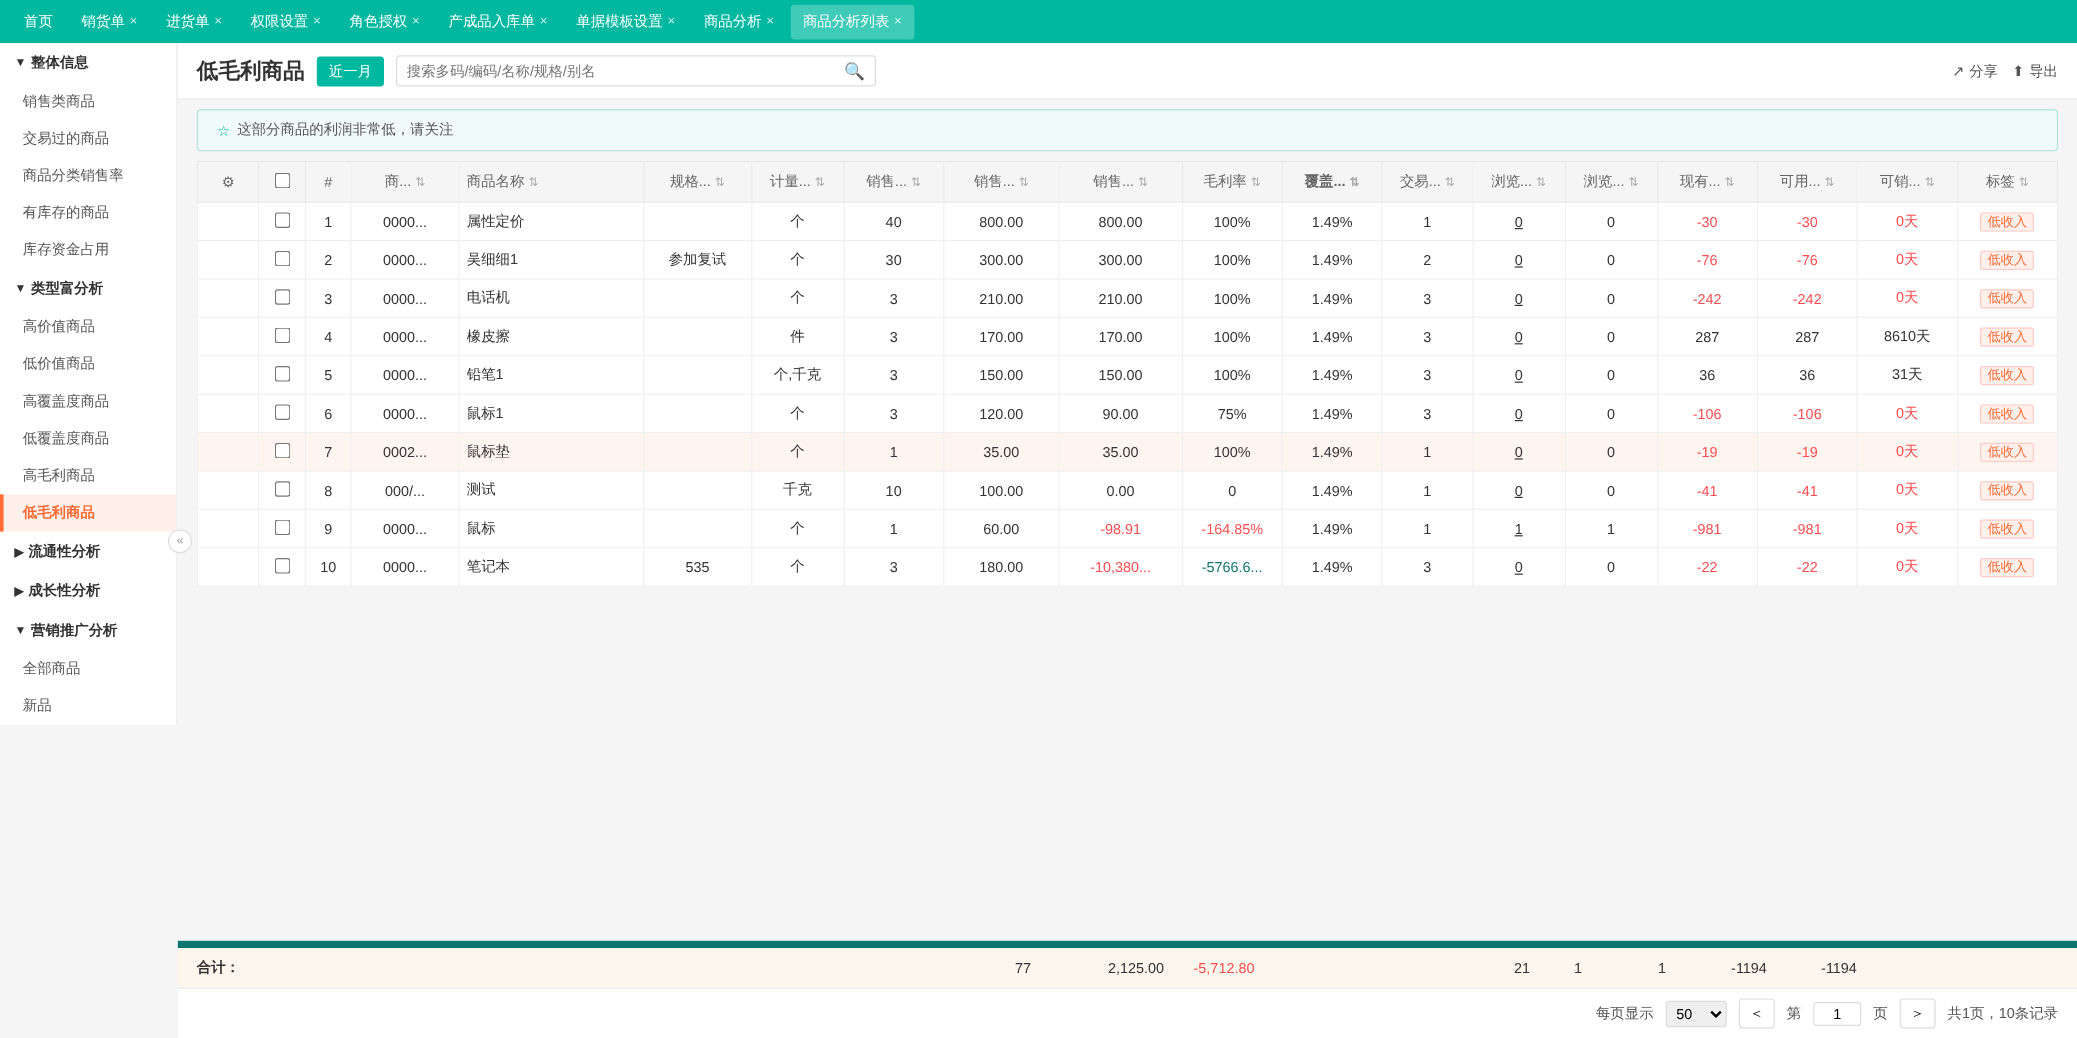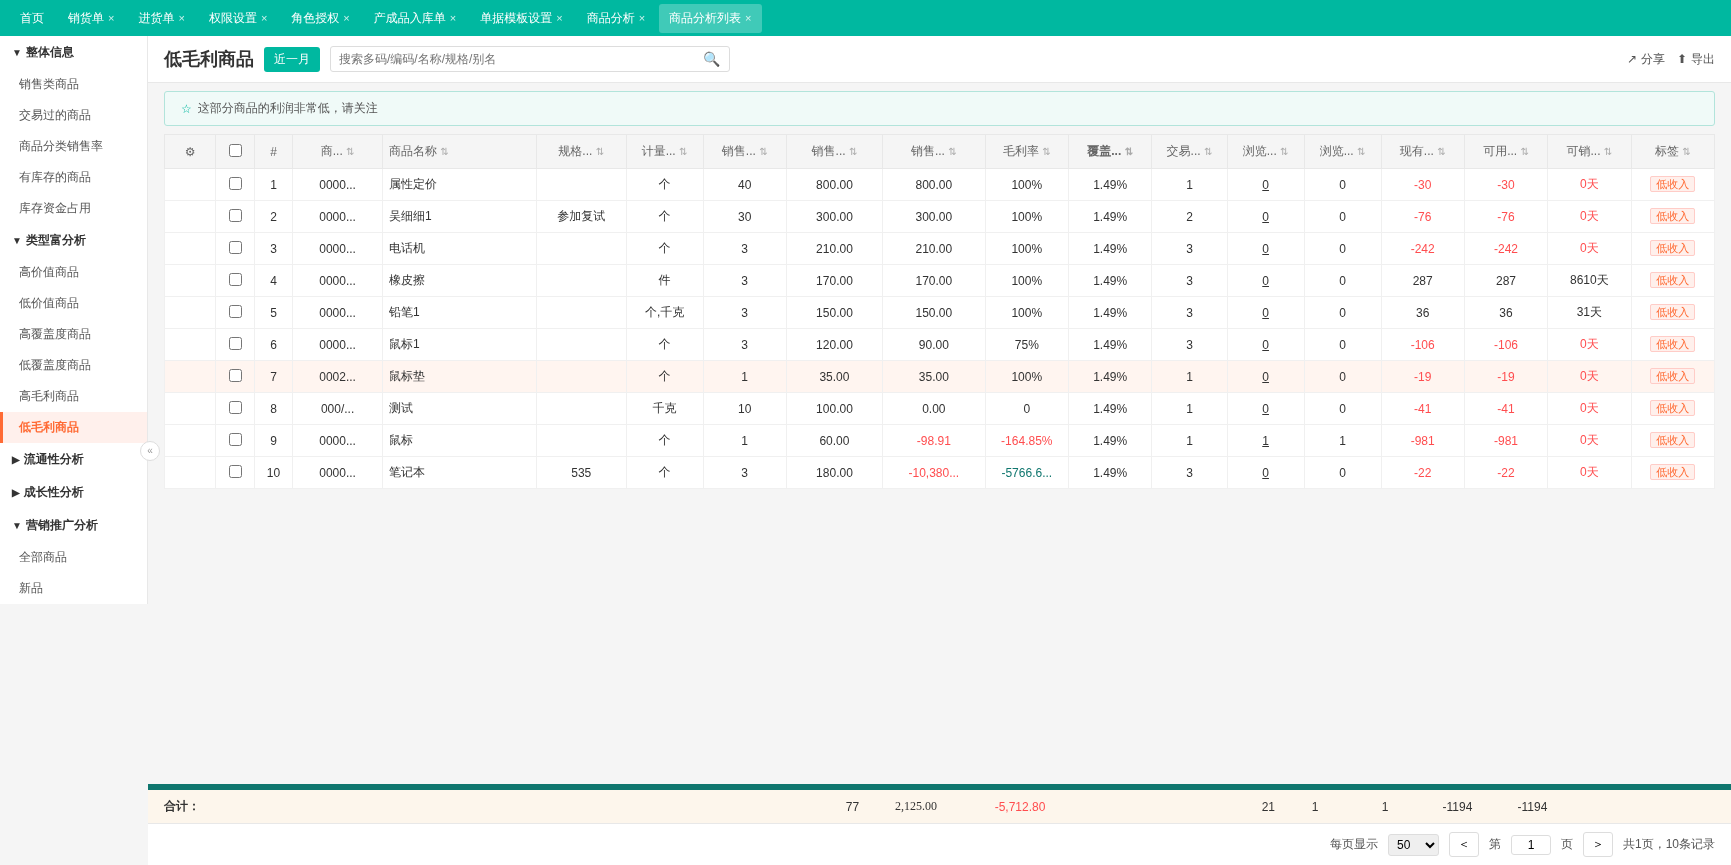--- a/index.html
+++ b/index.html
@@ -662,21 +662,21 @@
       <td><span class="tag-badge">低收入</span></td>
     </tr>
           </tbody>
       </table>
     </div>
 
     <div class="table-footer">
       <span class="total-label">合计：</span>
       <span style="flex:1"></span>
       <span style="width:65px;text-align:center;">77</span>
-      <span style="width:75px;text-align:left;font-family:Liberation Serif, serif;">2,125.00</span>
+      <span style="width:75px;text-align:right;">2,125.00</span>
       <span style="width:80px;text-align:center;color:#ff4d4f;">-5,712.80</span>
       <span style="width:65px"></span>
       <span style="width:65px"></span>
       <span style="width:55px;text-align:right;">21</span>
       <span style="width:60px;text-align:center;">1</span>
       <span style="width:60px;text-align:center;">1</span>
       <span style="width:65px;text-align:center;">-1194</span>
       <span style="width:65px;text-align:center;">-1194</span>
       <span style="width:65px"></span>
       <span style="width:65px"></span>

